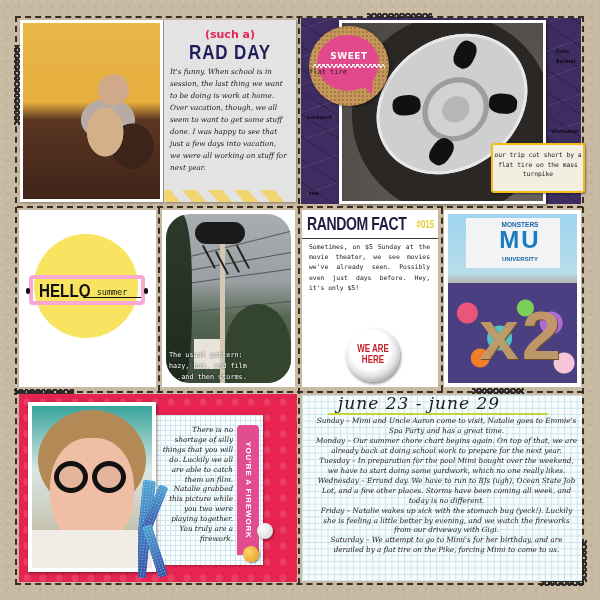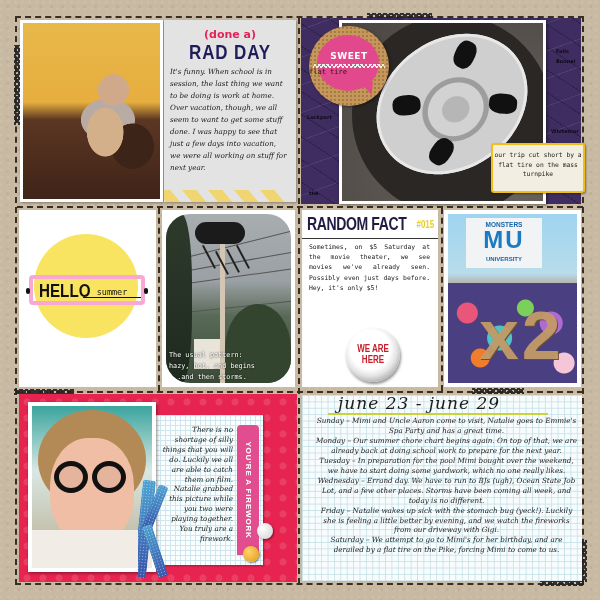--- a/index.html
+++ b/index.html
@@ -153,21 +153,21 @@
   .cell-fact .btn {
     position: absolute; left: 44px; top: 118px; width: 54px; height: 54px; border-radius: 50%;
     background: radial-gradient(circle at 45% 40%, #ffffff 0 45%, #e4e4e4 60%, #bcbcbc 72%, #8c8c8c 100%);
     box-shadow: 1px 2px 3px rgba(0,0,0,.45);
   }
   .cell-fact .btn span { position: absolute; width: 100%; text-align: center; color: #c61d2a; font-family: "Liberation Sans", sans-serif; font-weight: bold; font-size: 10px; transform: scaleX(.8); line-height: 10px; }
 
   .cell-mu { left: 444px; top: 210px; width: 137px; height: 177px; background: #fff; padding: 4px; }
   .cell-mu .poster { width: 100%; height: 100%; position: relative; overflow: hidden;
     background: linear-gradient(180deg, #9fd4ef 0%, #b8dceb 35%, #b39a86 45%, #6a4f78 60%, #3b5d9a 80%, #2b3b6a 100%); }
-  .cell-mu .banner { position: absolute; left: 18px; top: 4px; width: 76px; height: 50px; background: #f2f3f4; }
+  .cell-mu .banner { position: absolute; left: 18px; top: 4px; width: 94px; height: 50px; background: #f2f3f4; padding-left: 7px; }
   .cell-mu .monsters { position: absolute; top: 3px; width: 100%; text-align: center; font-family: "Liberation Sans", sans-serif; font-weight: bold; font-size: 6.5px; color: #1766a7; }
   .cell-mu .mu { position: absolute; top: 10px; width: 100%; text-align: center; font-family: "Liberation Sans", sans-serif; font-weight: bold; font-size: 24px; color: #1a7bc1; letter-spacing: 2px; line-height: 24px; }
   .cell-mu .univ { position: absolute; top: 38px; width: 100%; text-align: center; font-family: "Liberation Sans", sans-serif; font-weight: bold; font-size: 6px; color: #1766a7; }
   .cell-mu .crowd { position: absolute; left: 0; right: 0; bottom: 0; height: 100px;
     background:
       radial-gradient(circle at 15% 30%, #e9567a 0 10px, transparent 11px),
       radial-gradient(circle at 40% 55%, #4fc3c6 0 12px, transparent 13px),
       radial-gradient(circle at 80% 40%, #b06ad3 0 11px, transparent 12px),
       radial-gradient(circle at 60% 25%, #7bd05a 0 8px, transparent 9px),
       radial-gradient(circle at 25% 75%, #f07d2a 0 9px, transparent 10px),
@@ -219,21 +219,21 @@
 <div class="zigzag" style="left:367px;top:13px;width:65px;"></div>
 <div class="zigzag" style="left:14px;top:389px;width:60px;"></div>
 <div class="zigzag" style="left:472px;top:388px;width:52px;"></div>
 <div class="zigzag-v" style="left:581px;top:540px;height:42px;"></div>
 <div class="zigzag" style="left:540px;top:580px;width:44px;"></div>
 
 <div class="cell photo-reading">
     <div class="ph"></div>
   </div>
 <div class="cell card-rad">
-  <div class="such">(done a)</div>
+  <div class="such">(such a)</div>
   <div class="rad">RAD DAY</div>
   <div class="body">It's funny. When school is in session, the last thing we want to be doing is work at home. Over vacation, though, we all seem to want to get some stuff done. I was happy to see that just a few days into vacation, we were all working on stuff for next year.</div>
   <div class="chev">
     <div class="chev-shape" style="left:-8px"></div>
     <div class="chev-shape" style="left:18px"></div>
     <div class="chev-shape" style="left:44px"></div>
     <div class="chev-shape" style="left:70px"></div>
     <div class="chev-shape" style="left:96px"></div>
   </div>
 </div>
@@ -283,31 +283,31 @@
     <div class="trees-right"></div>
     <div class="house"></div>
     <div class="pole"></div>
     <div class="cloud"></div>
     <div class="rain" style="left:42px;top:30px"></div>
     <div class="rain" style="left:55px;top:36px"></div>
     <div class="rain" style="left:66px;top:34px"></div>
     <div class="rain" style="left:76px;top:30px"></div>
     <div class="cap">
       <div>The usual pattern:</div>
-      <div>hazy, hot, and begins</div>
+      <div>hazy, hot, and film</div>
       <div>...and then storms.</div>
     </div>
   </div>
 </div>
 
 <div class="cell cell-fact">
   <div class="title">RANDOM FACT</div>
   <div class="num">#015</div>
   <div class="rule"></div>
-  <div class="body">Sometimes, on $5 Saturday at the movie theater, we see movies we've already seen. Possibly even just days before. Hey, it's only $5!</div>
+  <div class="body">Sometimes, on $5 Sunday at the movie theater, we see movies we've already seen. Possibly even just days before. Hey, it's only $5!</div>
   <div class="btn">
     <span style="top:16px">WE ARE</span>
     <span style="top:27px">HERE</span>
   </div>
 </div>
 
 <div class="cell cell-mu">
   <div class="poster">
     <div class="crowd"></div>
     <div class="banner">

